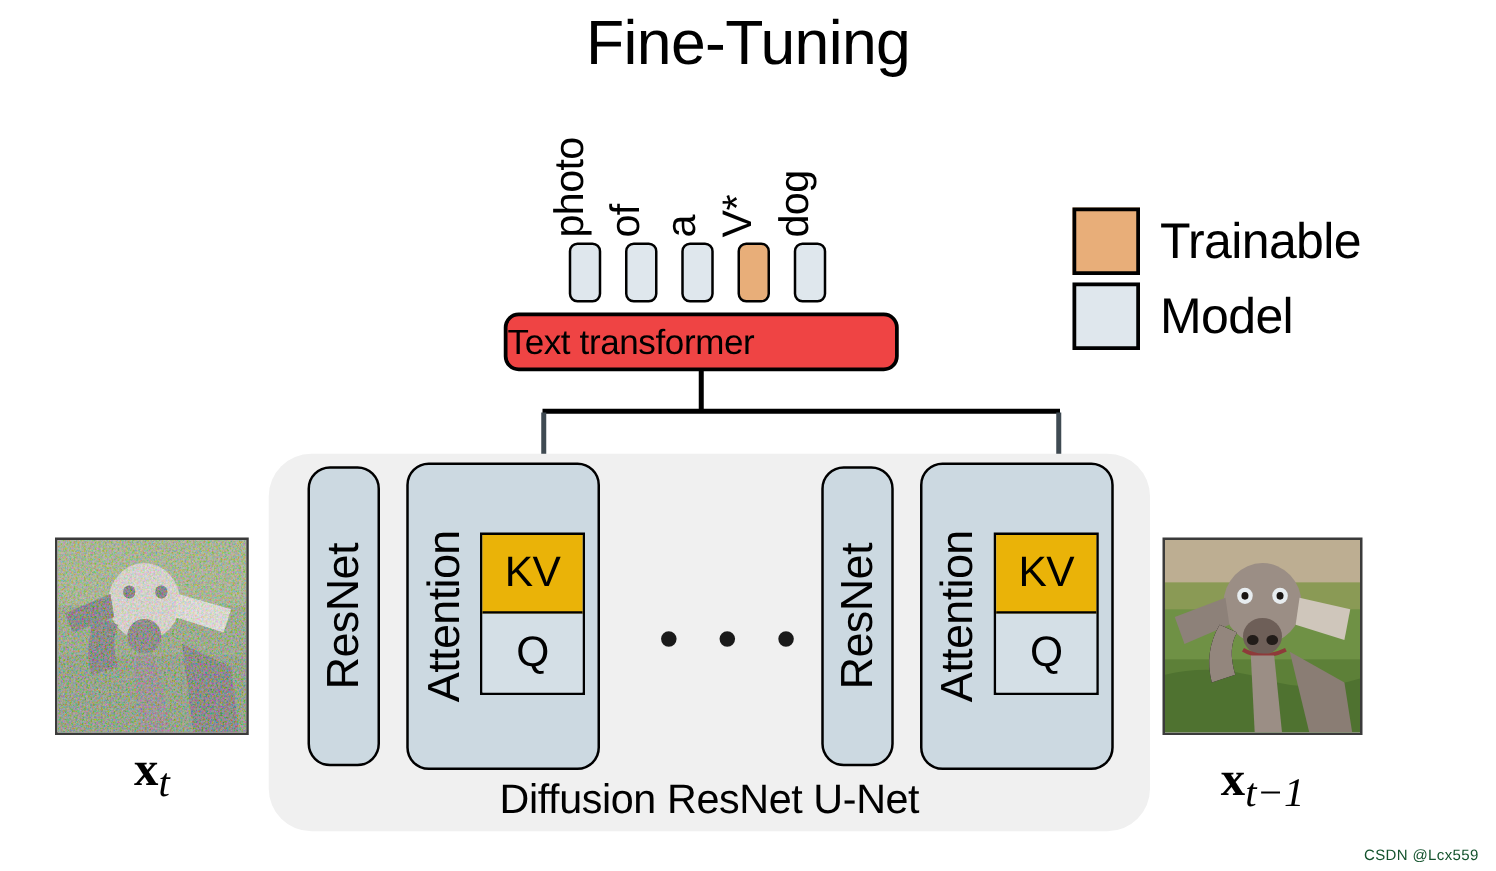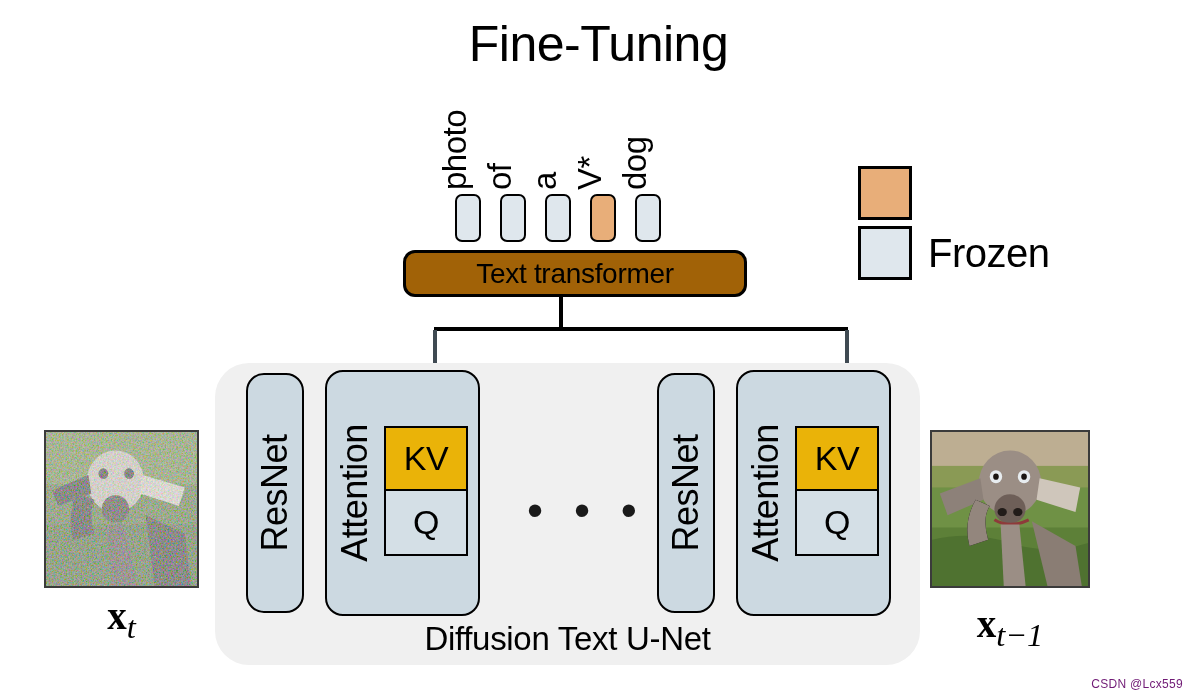--- a/index.html
+++ b/index.html
@@ -12,21 +12,21 @@
     height: 697px;
     position: relative;
     overflow: hidden;
     font-family: "Liberation Sans", sans-serif;
     color: #000000;
   }
 
   
   #fig-title {
     position: absolute;
-    left: 0; top: 16px;
+    left: 0; top: 6px;
     width: 1197px;
     text-align: center;
     font-size: 50px;
     font-weight: 400;
     letter-spacing: -0.5px;
     line-height: 1.15;
   }
 
   
   .token-label {
@@ -55,28 +55,28 @@
     border-radius: 7px;
     box-sizing: border-box;
   }
   .fill-frozen   { background: #dfe7ed; }
   .fill-trainable{ background: #e8ae79; }
 
   
   #text-transformer {
     position: absolute;
     left: 403px; top: 250px;
-    width: 344px; height: 47px;
+    width: 316px; height: 47px;
     border: 3.2px solid #000000;
     border-radius: 12px;
     box-sizing: border-box;
-    background: #a16207;
-    display: flex;
-    align-items: center;
-    justify-content: center;
+    background: #ef4444;
+    display: flex;
+    align-items: center;
+    justify-content: flex-start;
     font-size: 28px;
     letter-spacing: -0.3px;
   }
 
   
   .wire {
     position: absolute;
     background: #000000;
   }
   #wire-stem   { left: 559px; top: 296px;  width: 4px;  height: 34px; }
@@ -235,21 +235,21 @@
   #caption-left  { left: 44px;  top: 596px; width: 155px; }
   #caption-right { left: 930px; top: 604px; width: 160px; }
   .caption-bold { font-weight: 700; }
   .caption-it   { font-style: italic; }
 
   
   #watermark {
     position: absolute;
     right: 14px; bottom: 6px;
     font-size: 12px;
-    color: #701a75;
+    color: #14532d;
     letter-spacing: 0.3px;
   }
 </style>
 </head>
 <body>
 
 <div id="fig-title">Fine-Tuning</div>
 
 <div class="token-label-wrap" style="left:458px; top:190px;">
   <div class="token-label">photo</div>
@@ -281,24 +281,25 @@
 <div class="wire" id="wire-bus"></div>
 
 <div class="arrow-down" id="arrow-left-shaft"></div>
 <div class="arrow-head" id="arrow-left-head"></div>
 <div class="arrow-down" id="arrow-right-shaft"></div>
 <div class="arrow-head" id="arrow-right-head"></div>
 
 <div id="legend">
   <div class="legend-row">
     <div class="legend-swatch fill-trainable"></div>
+    <div class="legend-label">Trainable</div>
   </div>
   <div class="legend-row">
     <div class="legend-swatch fill-frozen"></div>
-    <div class="legend-label">Frozen</div>
+    <div class="legend-label">Model</div>
   </div>
 </div>
 
 <div id="unet-panel"></div>
 
 <div class="unet-block block-resnet" style="left:246px;">
   <div class="vlabel">
     <span>ResNet</span>
   </div>
 </div>
@@ -322,21 +323,21 @@
 <div class="unet-block block-attn" style="left:736px;">
   <div class="attn-vlabel">
     <span>Attention</span>
   </div>
   <div class="kvq" style="left:57px;">
     <div class="kv-cell">KV</div>
     <div class="q-cell">Q</div>
   </div>
 </div>
 
-<div id="unet-caption">Diffusion Text U-Net</div>
+<div id="unet-caption">Diffusion ResNet U-Net</div>
 
 <div class="thumb" id="thumb-left">
   <svg viewBox="0 0 100 100" preserveAspectRatio="none">
     <defs>
       <filter id="noisefx" x="0" y="0" width="100%" height="100%">
         <feTurbulence type="fractalNoise" baseFrequency="0.9" numOctaves="3" result="n"></feTurbulence>
         <feColorMatrix in="n" type="saturate" values="2.2" result="nc"></feColorMatrix>
         <feComposite in="nc" in2="SourceGraphic" operator="arithmetic" k1="0" k2="0.72" k3="0.55" k4="0"></feComposite>
       </filter>
     </defs>

